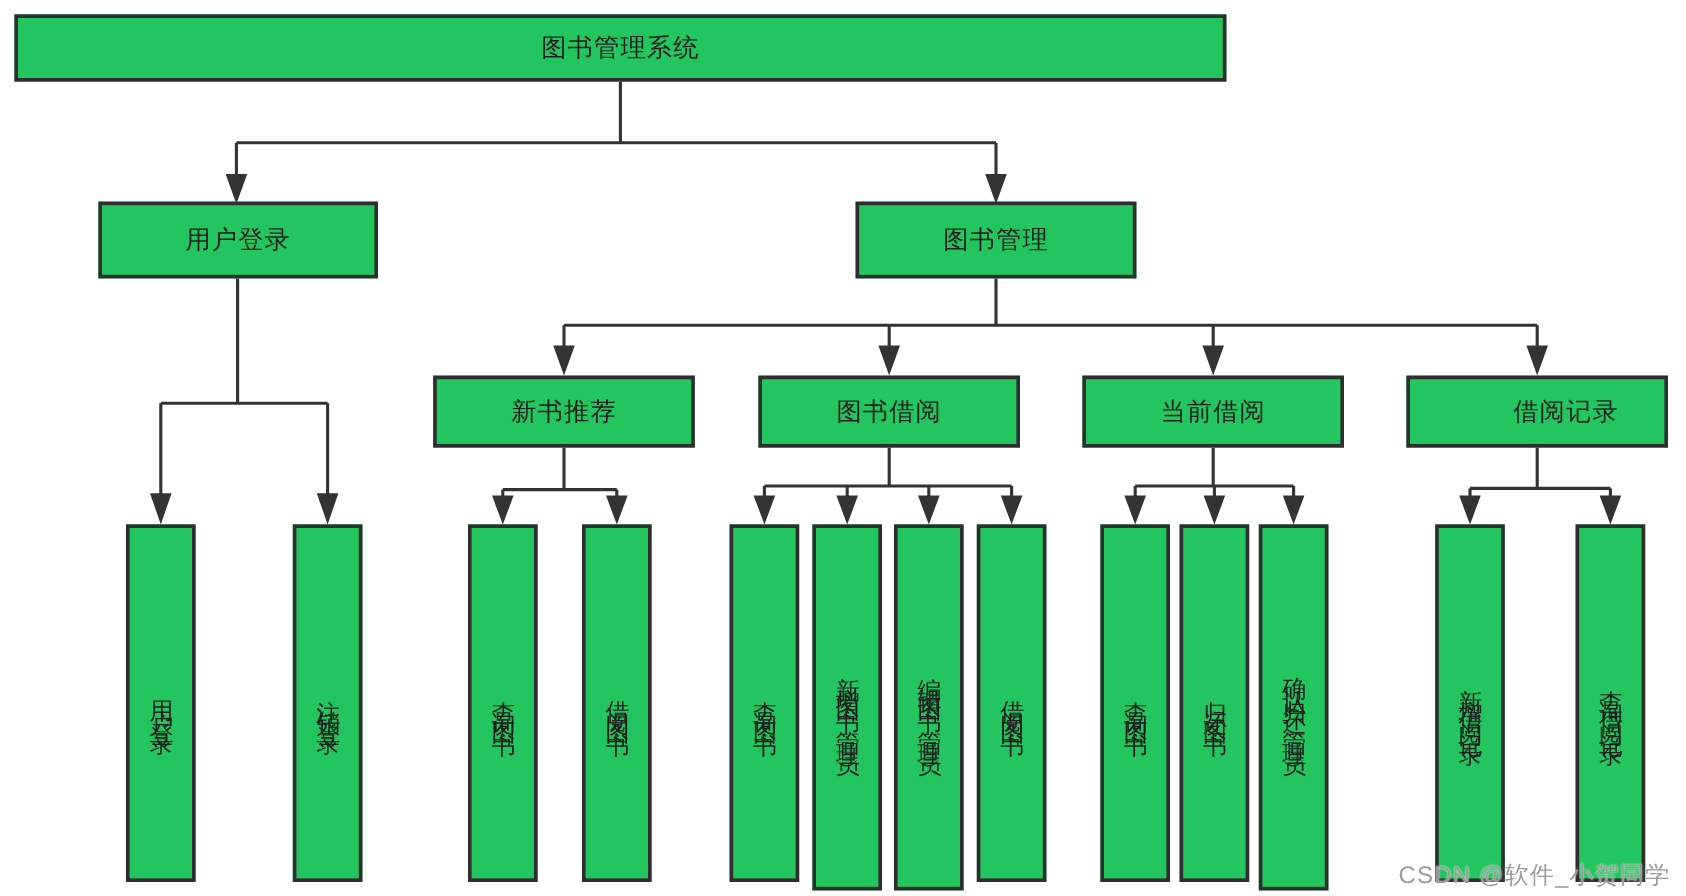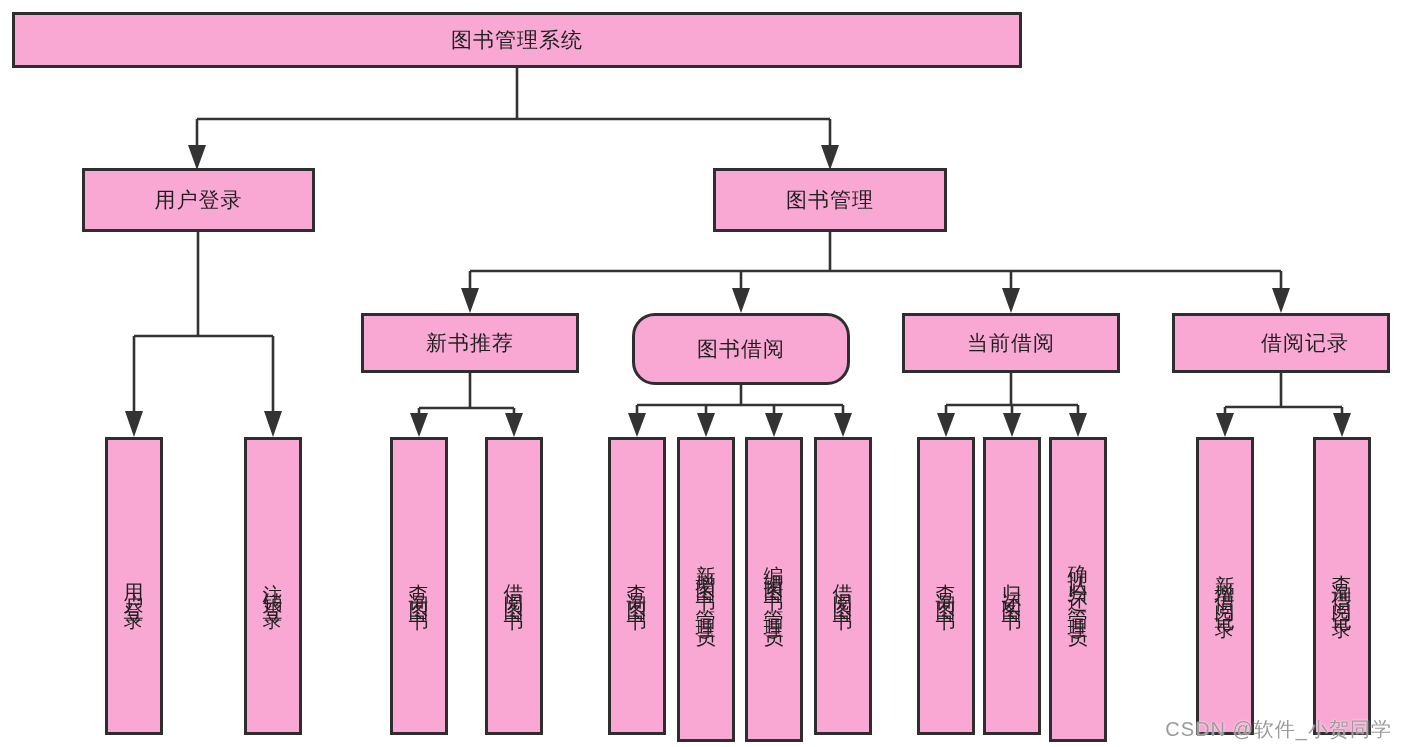--- a/index.html
+++ b/index.html
@@ -20,21 +20,21 @@
     left: 0;
     top: 0;
     width: 1405px;
     height: 747px;
     pointer-events: none;
   }
   .box {
     position: absolute;
     box-sizing: border-box;
     border: 3px solid #2e2e2e;
-    background: #f9a8d4;
+    background: #22c55e;
     display: flex;
     align-items: center;
     justify-content: center;
     color: #1f1f1f;
   }
   .hbox .label {
     font-size: 21px;
     letter-spacing: 1px;
     white-space: nowrap;
   }
@@ -149,21 +149,21 @@
   <div class="box hbox" style="left:82px; top:168px; width:233px; height:64px;">
     <span class="label">用户登录</span>
   </div>
   <div class="box hbox" style="left:361px; top:313px; width:218px; height:60px;">
     <span class="label">新书推荐</span>
   </div>
 
   <div class="box hbox" style="left:713px; top:168px; width:234px; height:64px;">
     <span class="label">图书管理</span>
   </div>
-  <div class="box hbox" style="left:632px; top:313px; width:218px; height:72px;border-radius:23px;">
+  <div class="box hbox" style="left:632px; top:313px; width:218px; height:60px;">
     <span class="label">图书借阅</span>
   </div>
   <div class="box hbox" style="left:902px; top:313px; width:218px; height:60px;text-align:center;">
     <span class="label">当前借阅</span>
   </div>
   <div class="box hbox" style="left:1172px; top:313px; width:218px; height:60px;padding-left:48px;">
     <span class="label">借阅记录</span>
   </div>
 
   <div class="box vbox" style="left:105px; top:437px;">

